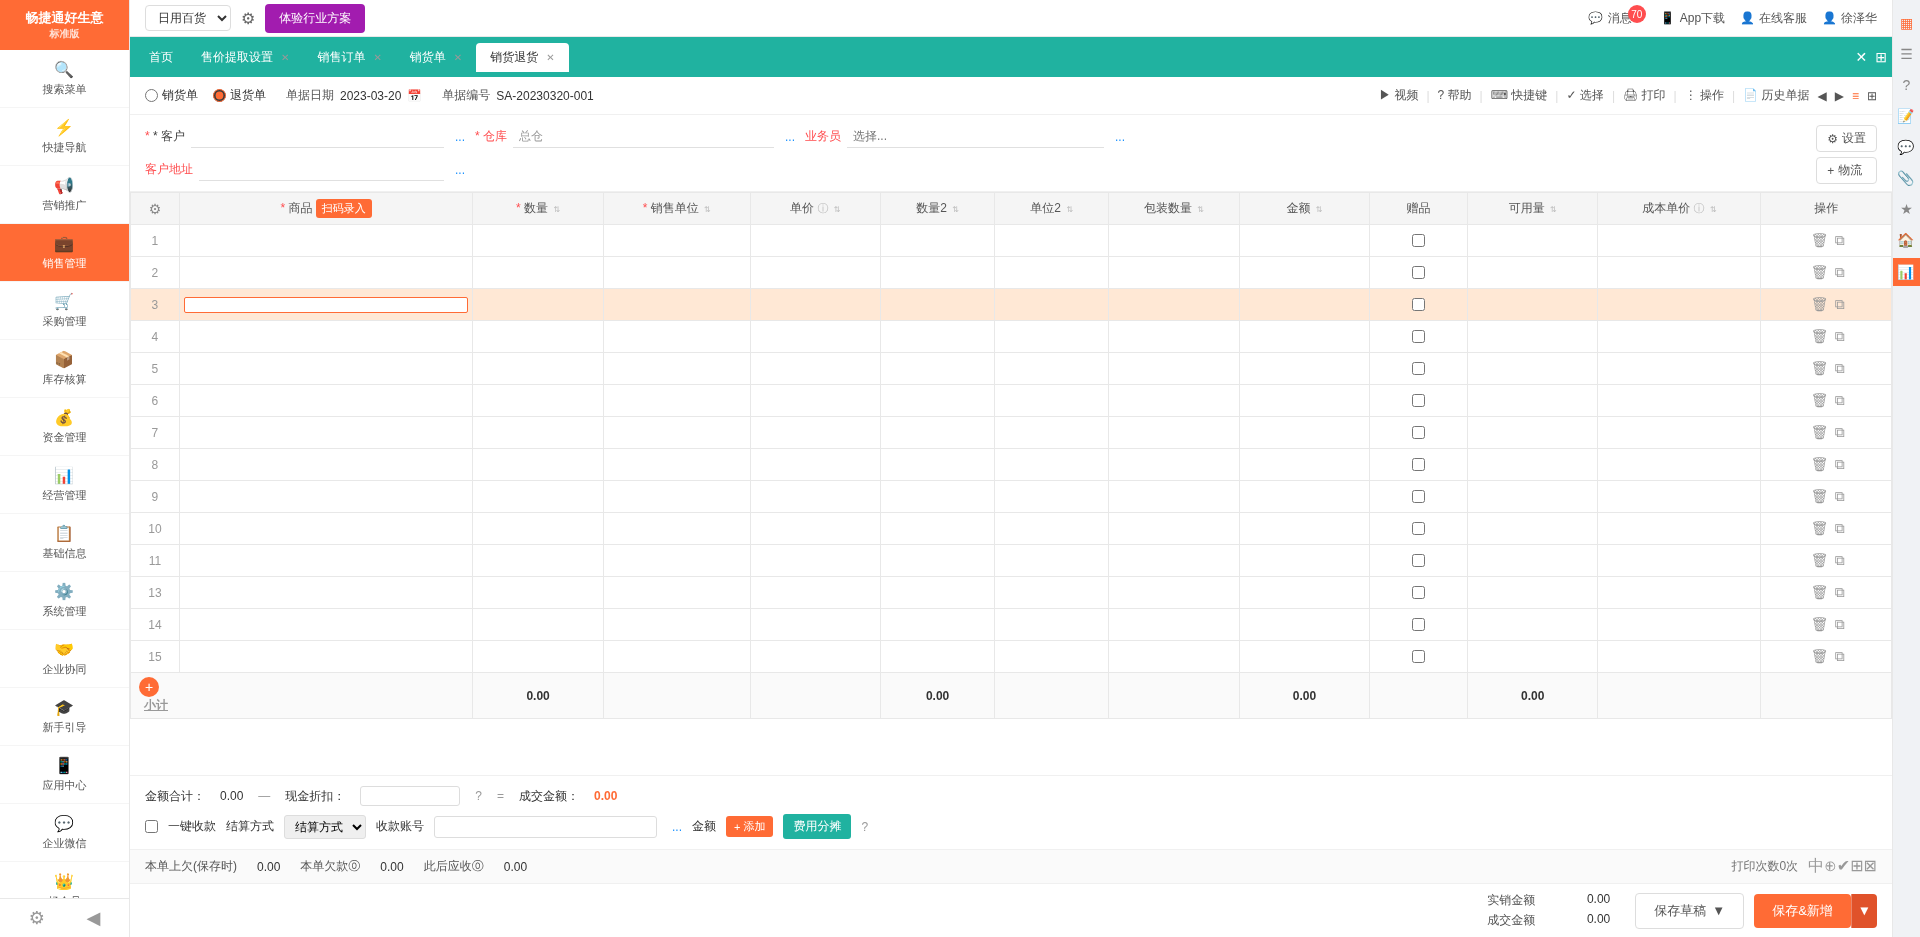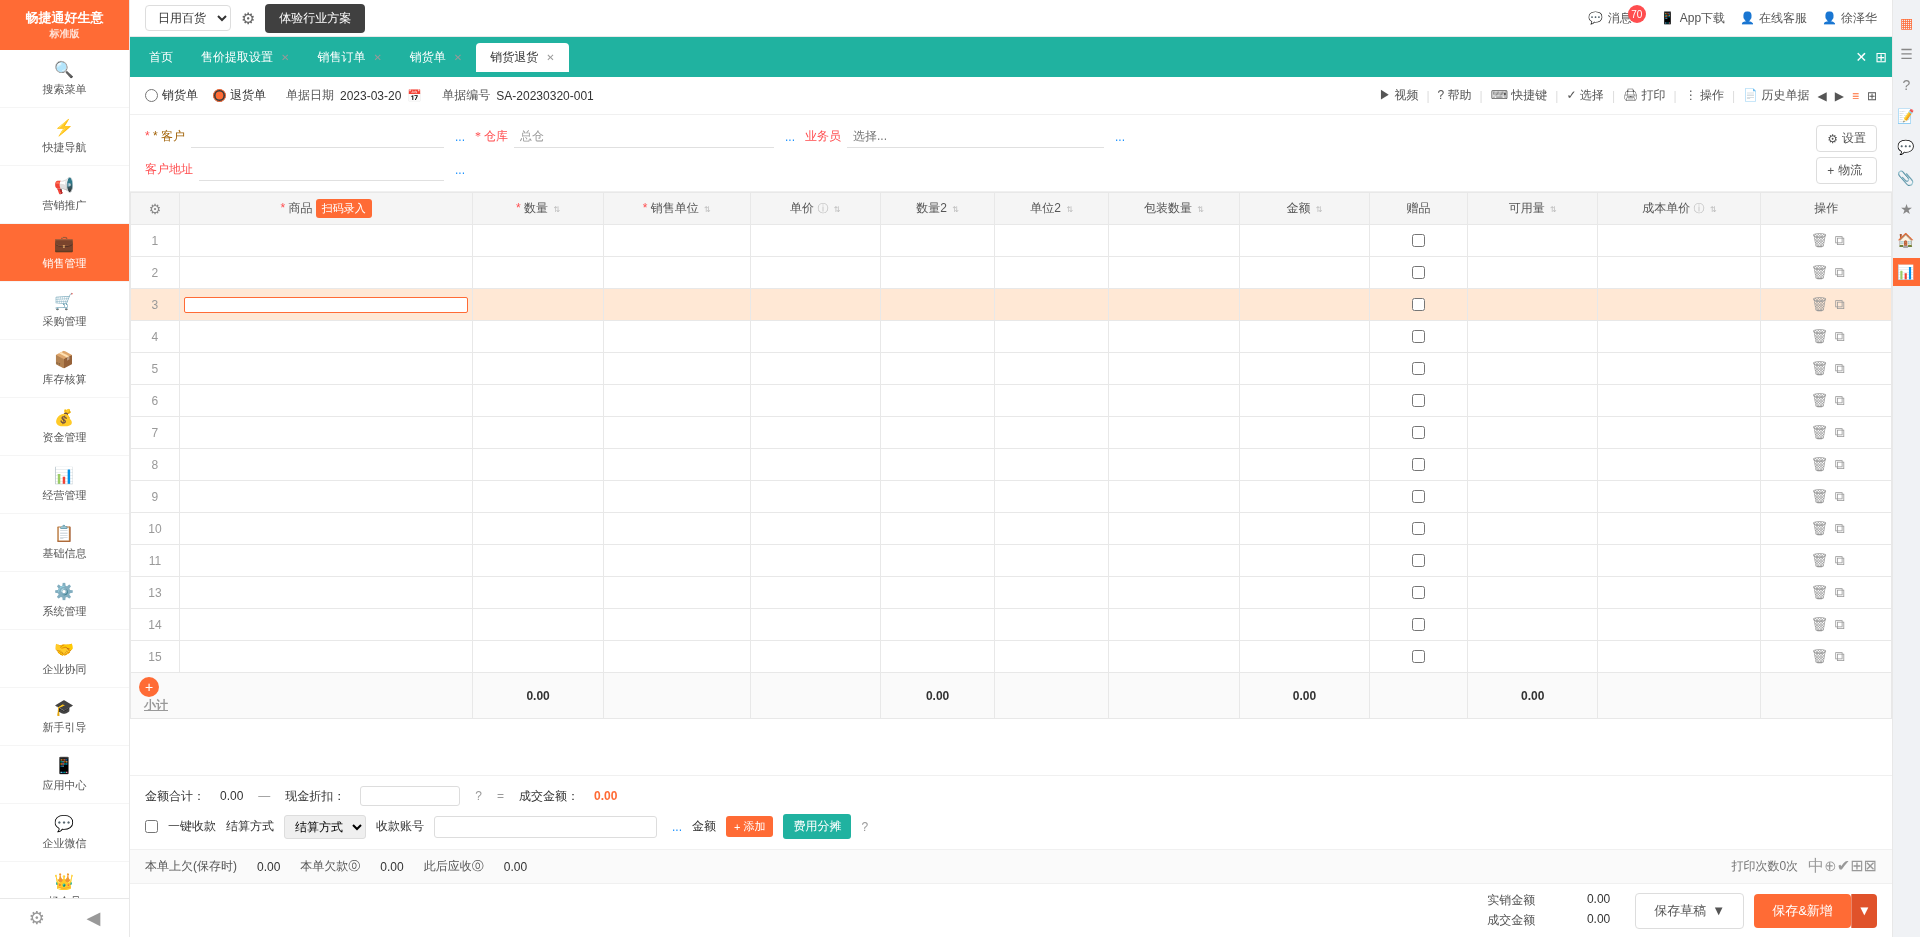--- a/index.html
+++ b/index.html
@@ -17,21 +17,21 @@
     .sidebar-bottom span { cursor: pointer; color: #999; font-size: 18px; }
 
     
     .main { flex: 1; display: flex; flex-direction: column; overflow: hidden; }
 
     
     .topbar { height: 37px; background: #fff; display: flex; align-items: center; justify-content: space-between; padding: 0 15px; border-bottom: 1px solid #e8e8e8; flex-shrink: 0; }
     .topbar-left { display: flex; align-items: center; gap: 10px; }
     .topbar-select { border: 1px solid #ddd; border-radius: 4px; padding: 4px 8px; font-size: 12px; color: #333; background: #fff; cursor: pointer; }
     .topbar-gear { color: #666; cursor: pointer; font-size: 16px; }
-    .topbar-btn { background: #404040; color: #fff; border: none; border-radius: 4px; padding: 6px 14px; cursor: pointer; font-size: 12px; }
+    .topbar-btn { background: #a21caf; color: #fff; border: none; border-radius: 4px; padding: 6px 14px; cursor: pointer; font-size: 12px; }
     .topbar-right { display: flex; align-items: center; gap: 15px; color: #555; font-size: 12px; }
     .topbar-right .badge { background: #ff4d4f; color: #fff; border-radius: 50%; width: 18px; height: 18px; display: inline-flex; align-items: center; justify-content: center; font-size: 10px; margin-left: -8px; margin-top: -8px; vertical-align: top; }
     .topbar-right .item { display: flex; align-items: center; gap: 4px; cursor: pointer; }
 
     
     .tabbar { height: 40px; background: #20b2a0; display: flex; align-items: center; padding: 0 5px; flex-shrink: 0; }
     .tab { padding: 6px 14px; color: #fff; cursor: pointer; border-radius: 4px 4px 0 0; font-size: 12px; display: flex; align-items: center; gap: 5px; }
     .tab.active { background: #fff; color: #333; }
     .tab .close { color: #999; font-size: 10px; margin-left: 3px; }
     .tab.active .close { color: #999; }
@@ -292,26 +292,26 @@
         <span class="toolbar-btn">📄 历史单据</span>
         <span style="cursor:pointer;">◀</span>
         <span style="cursor:pointer;">▶</span>
         <span style="cursor:pointer; color:#ff6b35;">≡</span>
         <span style="cursor:pointer;">⊞</span>
       </div>
     </div>
 
     <div class="form-fields">
       <div class="field-group">
-        <label class="required" style="color:#a16207;">* 客户</label>
+        <label class="required" style="color:#404040;">* 客户</label>
         <input class="field-input" placeholder="" style="">
         <span class="field-dots">...</span>
       </div>
       <div class="field-group">
-        <label style="color:#ff4d4f;font-family:Liberation Serif, serif;">* 仓库</label>
+        <label style="color:#ff4d4f;">* 仓库</label>
         <input class="field-input" value="总仓" style="">
         <span class="field-dots">...</span>
       </div>
       <div class="field-group">
         <label>业务员</label>
         <input class="field-input" placeholder="选择..." style="">
         <span class="field-dots">...</span>
       </div>
       <div class="form-actions">
         <button class="action-btn">

